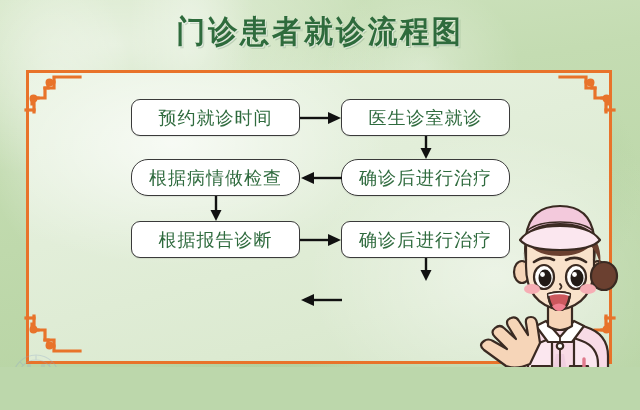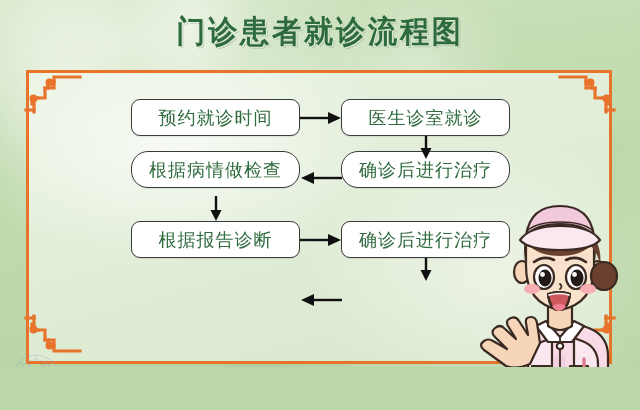--- a/index.html
+++ b/index.html
@@ -64,21 +64,21 @@
     position:absolute;box-sizing:border-box;
     background:#ffffff;border:1.6px solid #3a3a3a;border-radius:9px;
     display:flex;align-items:center;justify-content:center;
     color:#2f6b3e;font-size:18px;letter-spacing:1px;
     font-family:"DejaVu Sans","Liberation Sans",sans-serif;
     box-shadow:0 1px 1px rgba(0,0,0,.08);
   }
   .col-l{left:131px;width:169px;}
   .col-r{left:341px;width:169px;}
   .r1{top:99px;height:37px;}
-  .r2{top:151px;height:37px;border-radius:17px;}
+  .r2{top:159px;height:37px;border-radius:17px;}
   .r3{top:221px;height:37px;text-align:right;}
   .r4{top:281px;height:37px;}
 
   .arrow{position:absolute;}
   .arrow svg{display:block;overflow:visible;}
 
   
   .seal{
     position:absolute;left:10px;top:352px;width:52px;height:52px;
     opacity:.30;

